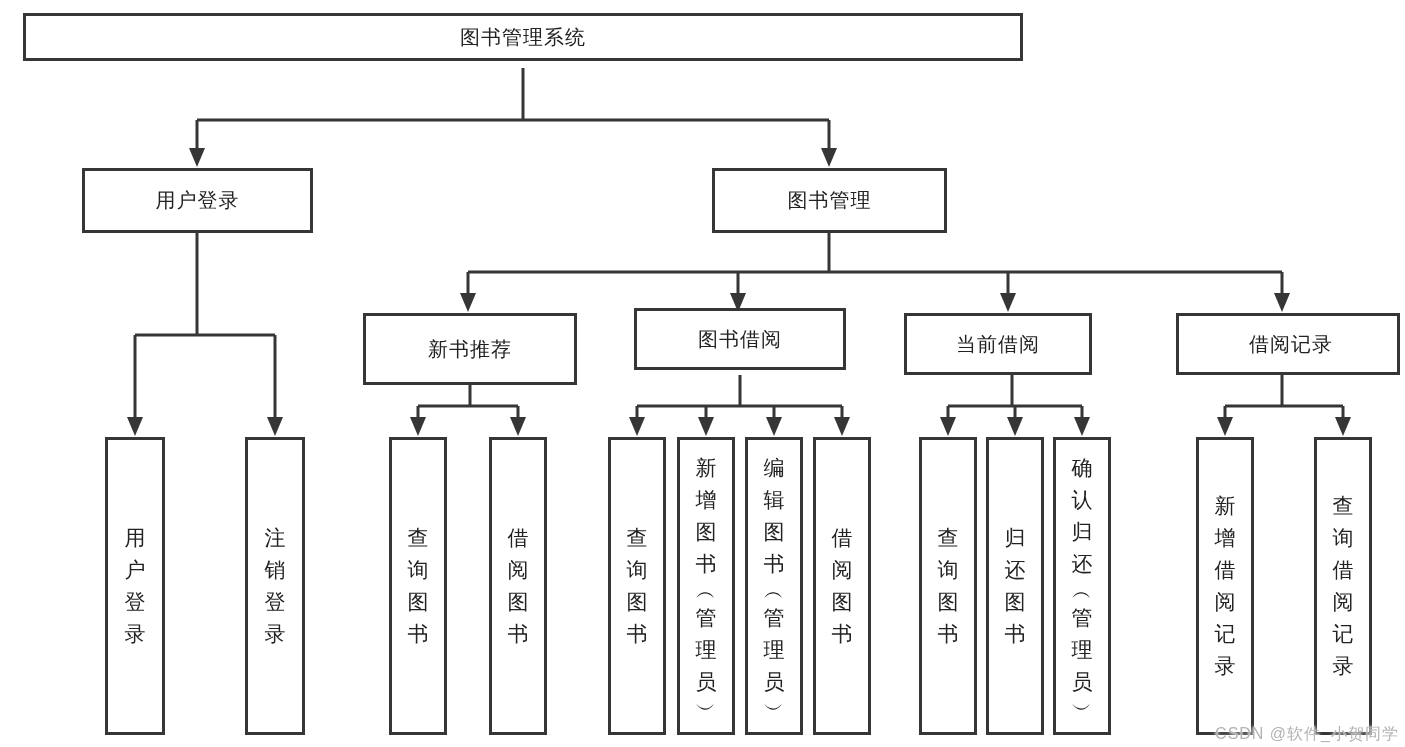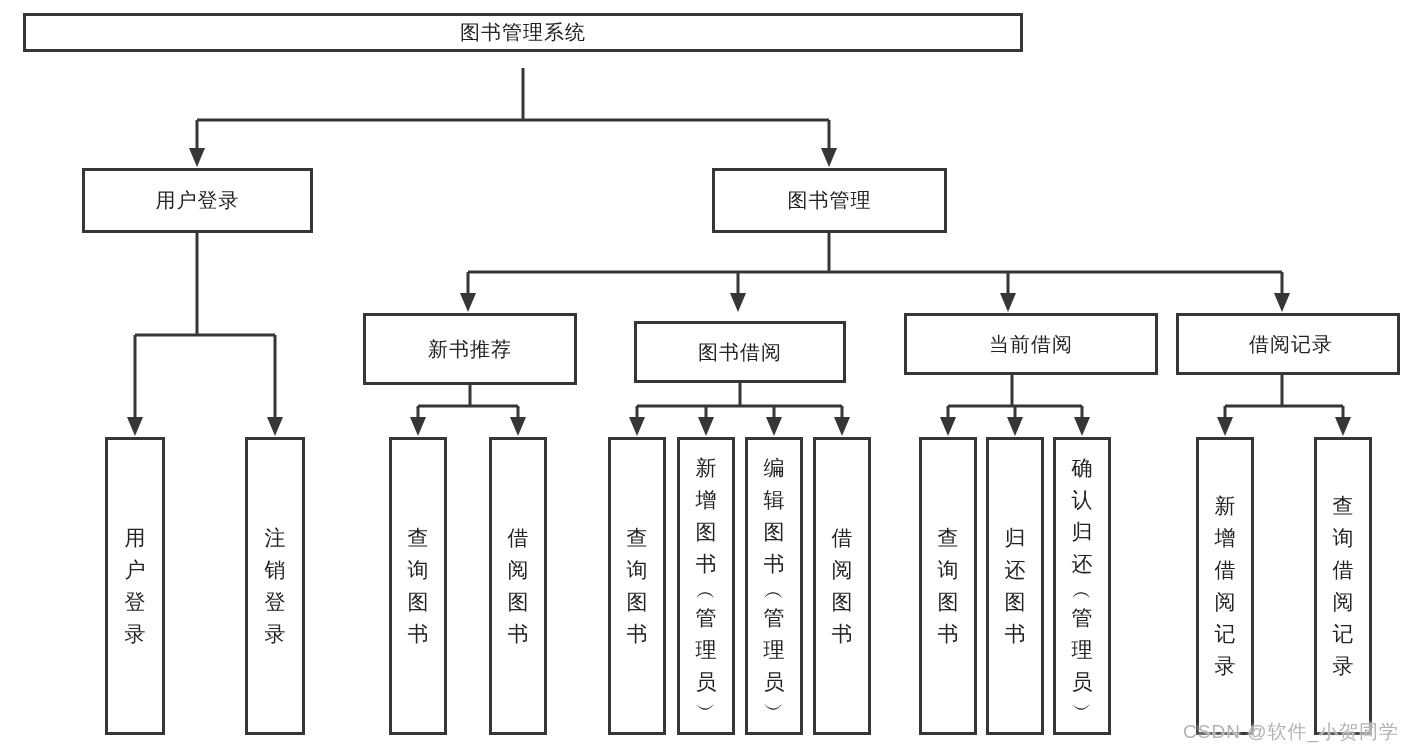--- a/index.html
+++ b/index.html
@@ -27,21 +27,21 @@
   .vchar{
     display:block;
     height:32px;line-height:32px;
     font-size:21px;color:#222222;
     text-align:center;
   }
   .vparen{height:22px;line-height:22px;font-size:20px;}
   .watermark{
     position:absolute;
     right:6px;bottom:2px;
-    font-size:19px;
+    font-size:16px;
     color:#b2b2b2;
     letter-spacing:1px;
     text-shadow:0 0 2px #ffffff,0 0 4px #ffffff;
     white-space:nowrap;
     z-index:5;
   }
 </style>
 </head>
 <body>
 
@@ -83,28 +83,28 @@
       <polygon points="766,417 782,417 774,436"></polygon>
       <polygon points="834,417 850,417 842,436"></polygon>
       <polygon points="940,417 956,417 948,436"></polygon>
       <polygon points="1007,417 1023,417 1015,436"></polygon>
       <polygon points="1074,417 1090,417 1082,436"></polygon>
       <polygon points="1217,417 1233,417 1225,436"></polygon>
       <polygon points="1335,417 1351,417 1343,436"></polygon>
     </g>
   </svg>
 
-  <div class="node hbox root" style="left:23px;top:13px;width:1000px;height:39px;">图书管理系统</div>
+  <div class="node hbox root" style="left:23px;top:13px;width:1000px;height:48px;">图书管理系统</div>
 
   <div class="node hbox" style="left:82px;top:168px;width:231px;height:65px;">用户登录</div>
   <div class="node hbox" style="left:712px;top:168px;width:235px;height:65px;">图书管理</div>
 
   <div class="node hbox" style="left:363px;top:313px;width:214px;height:72px;">新书推荐</div>
-  <div class="node hbox" style="left:634px;top:321px;width:212px;height:62px;">图书借阅</div>
-  <div class="node hbox" style="left:904px;top:313px;width:254px;height:62px;">当前借阅</div>
+  <div class="node hbox" style="left:634px;top:308px;width:212px;height:62px;">图书借阅</div>
+  <div class="node hbox" style="left:904px;top:313px;width:188px;height:62px;">当前借阅</div>
   <div class="node hbox" style="left:1176px;top:313px;width:224px;height:62px;padding-left:6px;">借阅记录</div>
 
   <div class="node vbox" style="left:105px;top:437px;width:60px;height:298px;">
       <span class="vchar">用</span>
       <span class="vchar">户</span>
       <span class="vchar">登</span>
       <span class="vchar">录</span>
     </div>
   <div class="node vbox" style="left:245px;top:437px;width:60px;height:298px;">
       <span class="vchar">注</span>

